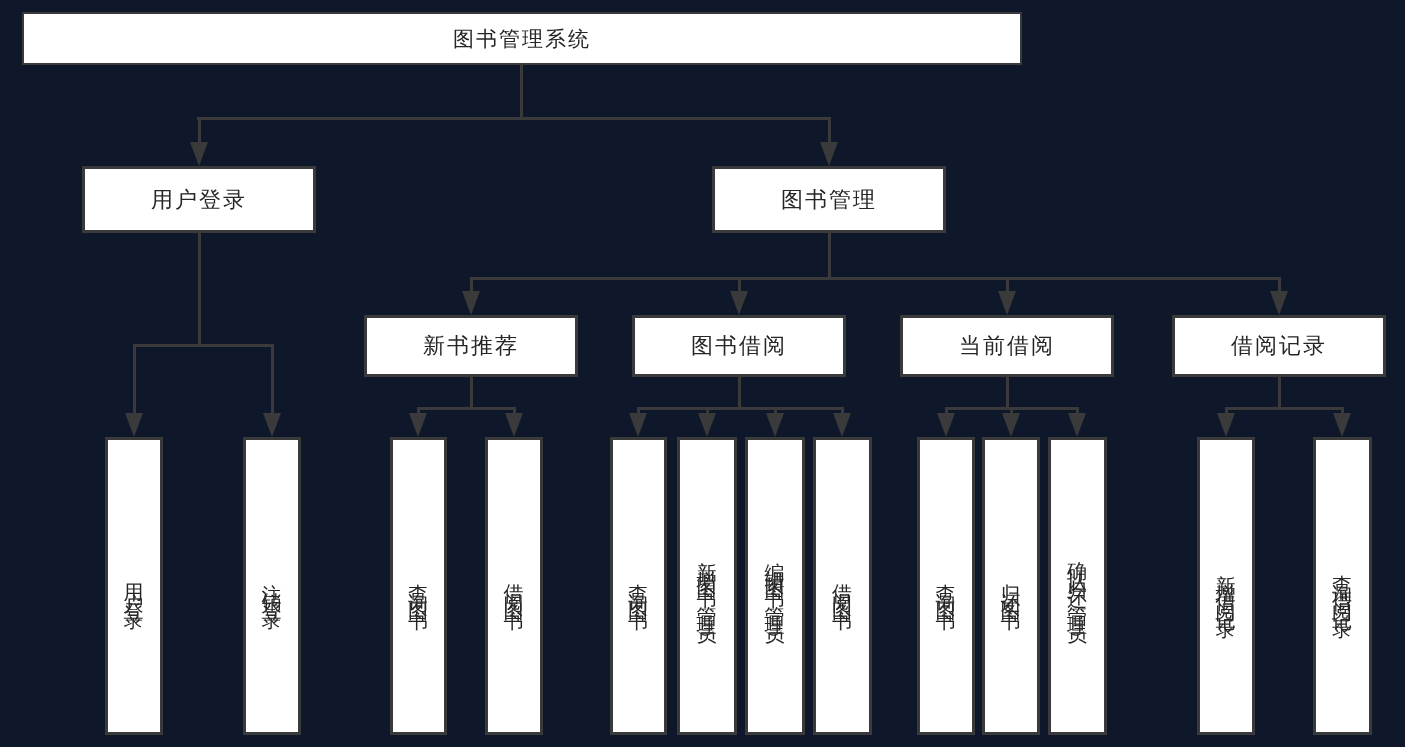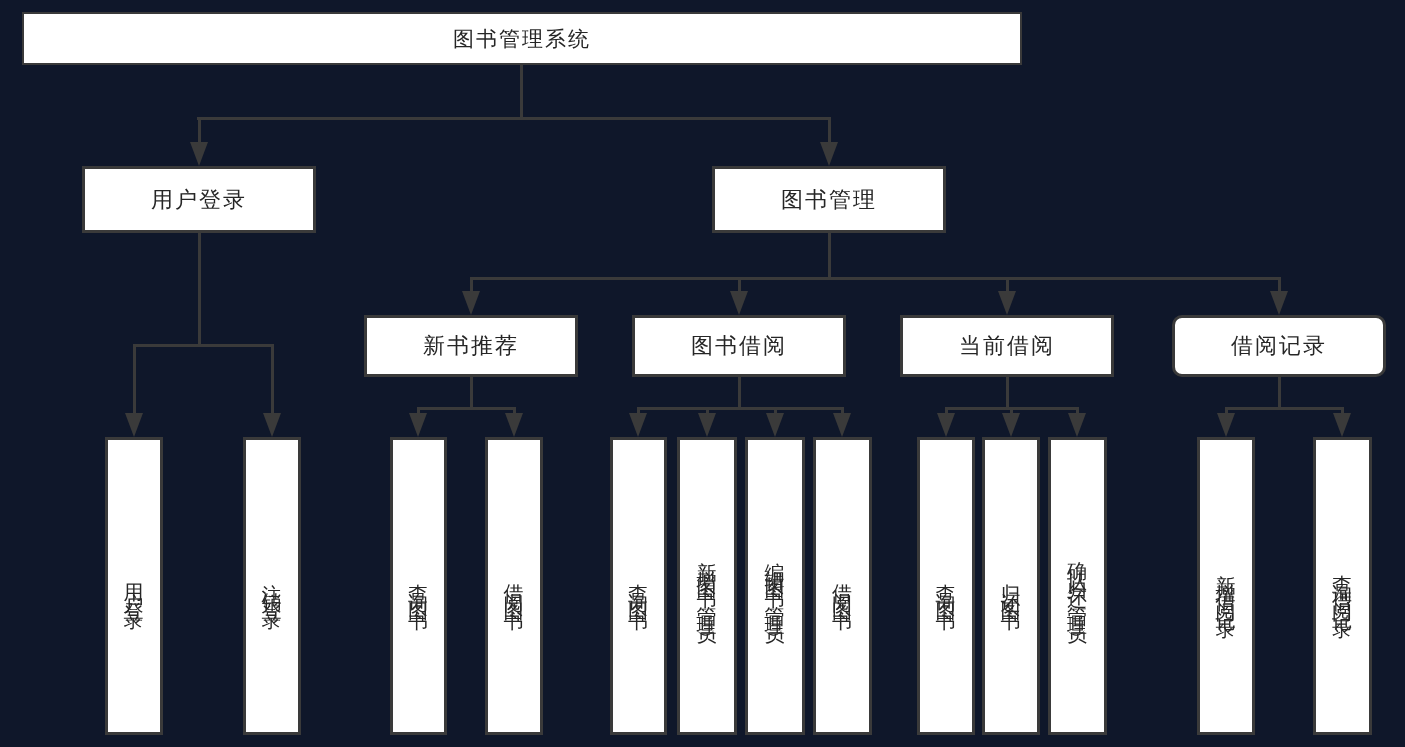--- a/index.html
+++ b/index.html
@@ -74,21 +74,21 @@
 
   <div class="box" style="left:632px; top:315px; width:214px; height:62px;">
     <span>图书借阅</span>
   </div>
   <div class="box" style="left:364px; top:315px; width:214px; height:62px;">
     <span>新书推荐</span>
   </div>
   <div class="box" style="left:900px; top:315px; width:214px; height:62px;">
     <span>当前借阅</span>
   </div>
-  <div class="box" style="left:1172px; top:315px; width:214px; height:62px;border-radius:10px;">
+  <div class="box" style="left:1172px; top:315px; width:214px; height:62px;">
     <span>借阅记录</span>
   </div>
 
   <div class="line" style="left:470px; top:377px; width:3px; height:32px;"></div>
   <div class="line" style="left:418px; top:407px; width:97px; height:3px;"></div>
   <div class="line" style="left:417px; top:407px; width:3px; height:8px;"></div>
   <div class="arrow" style="left:409px; top:413px;"></div>
   <div class="line" style="left:513px; top:407px; width:3px; height:8px;"></div>
   <div class="arrow" style="left:505px; top:413px;"></div>
 

